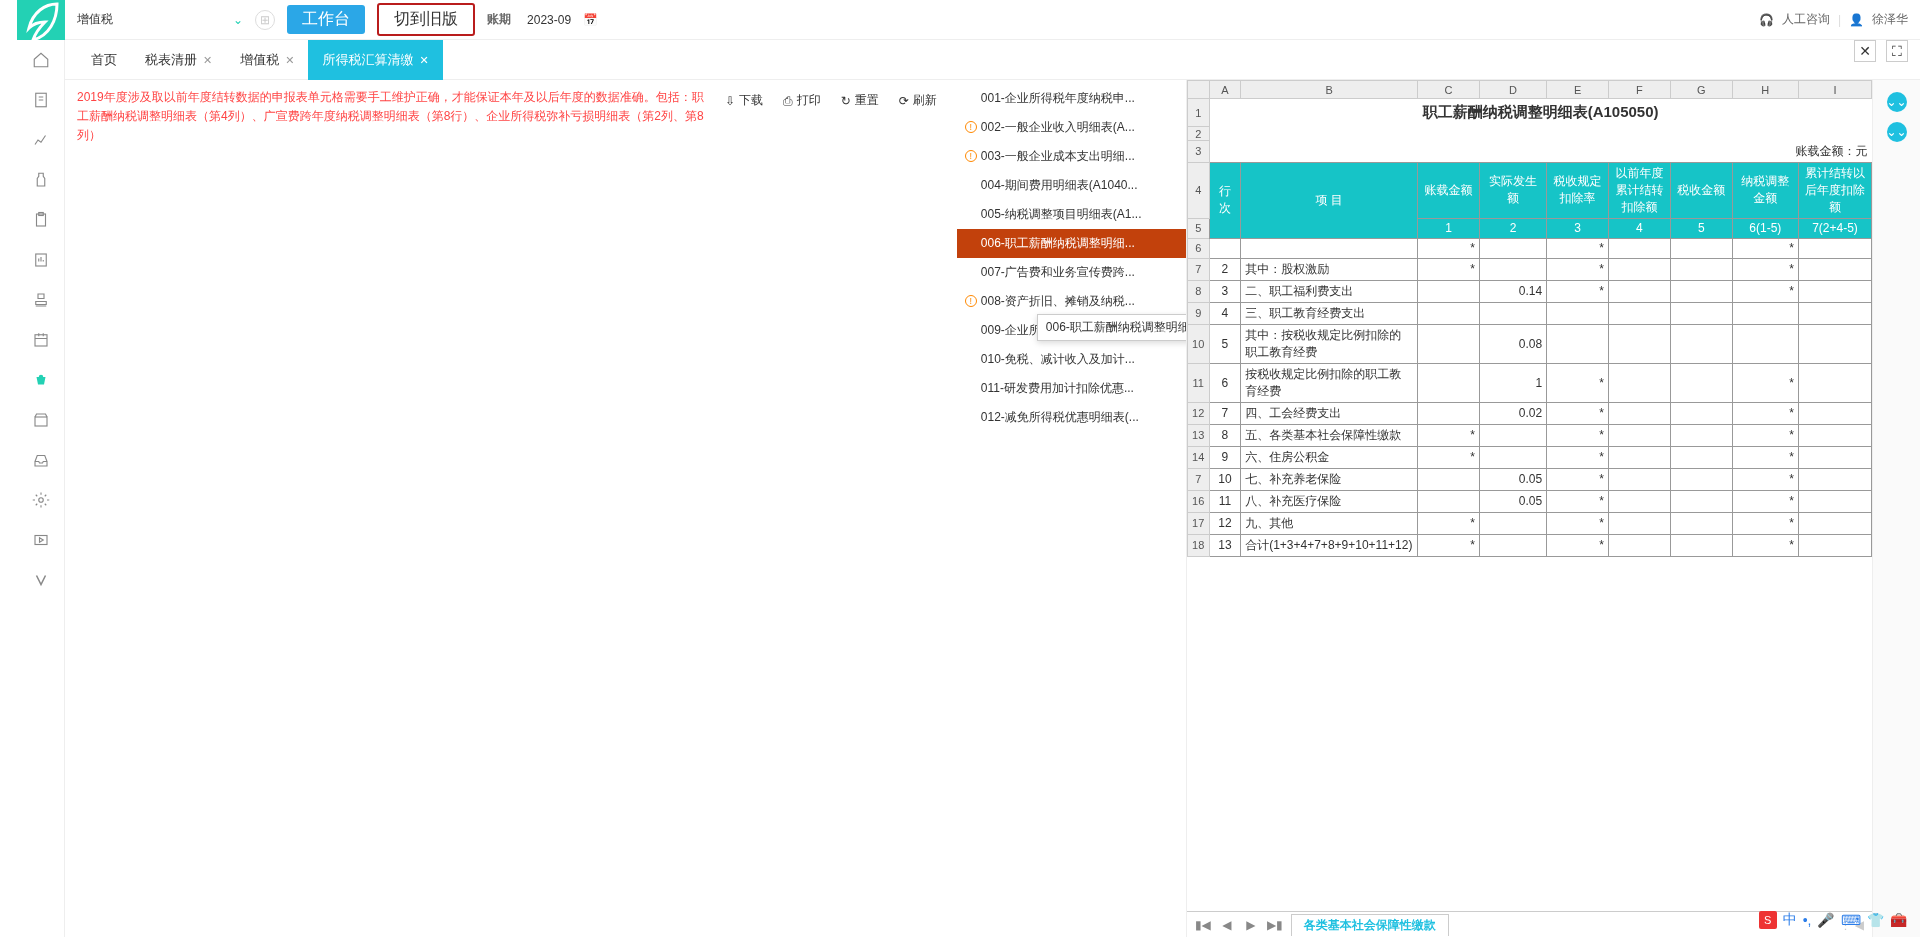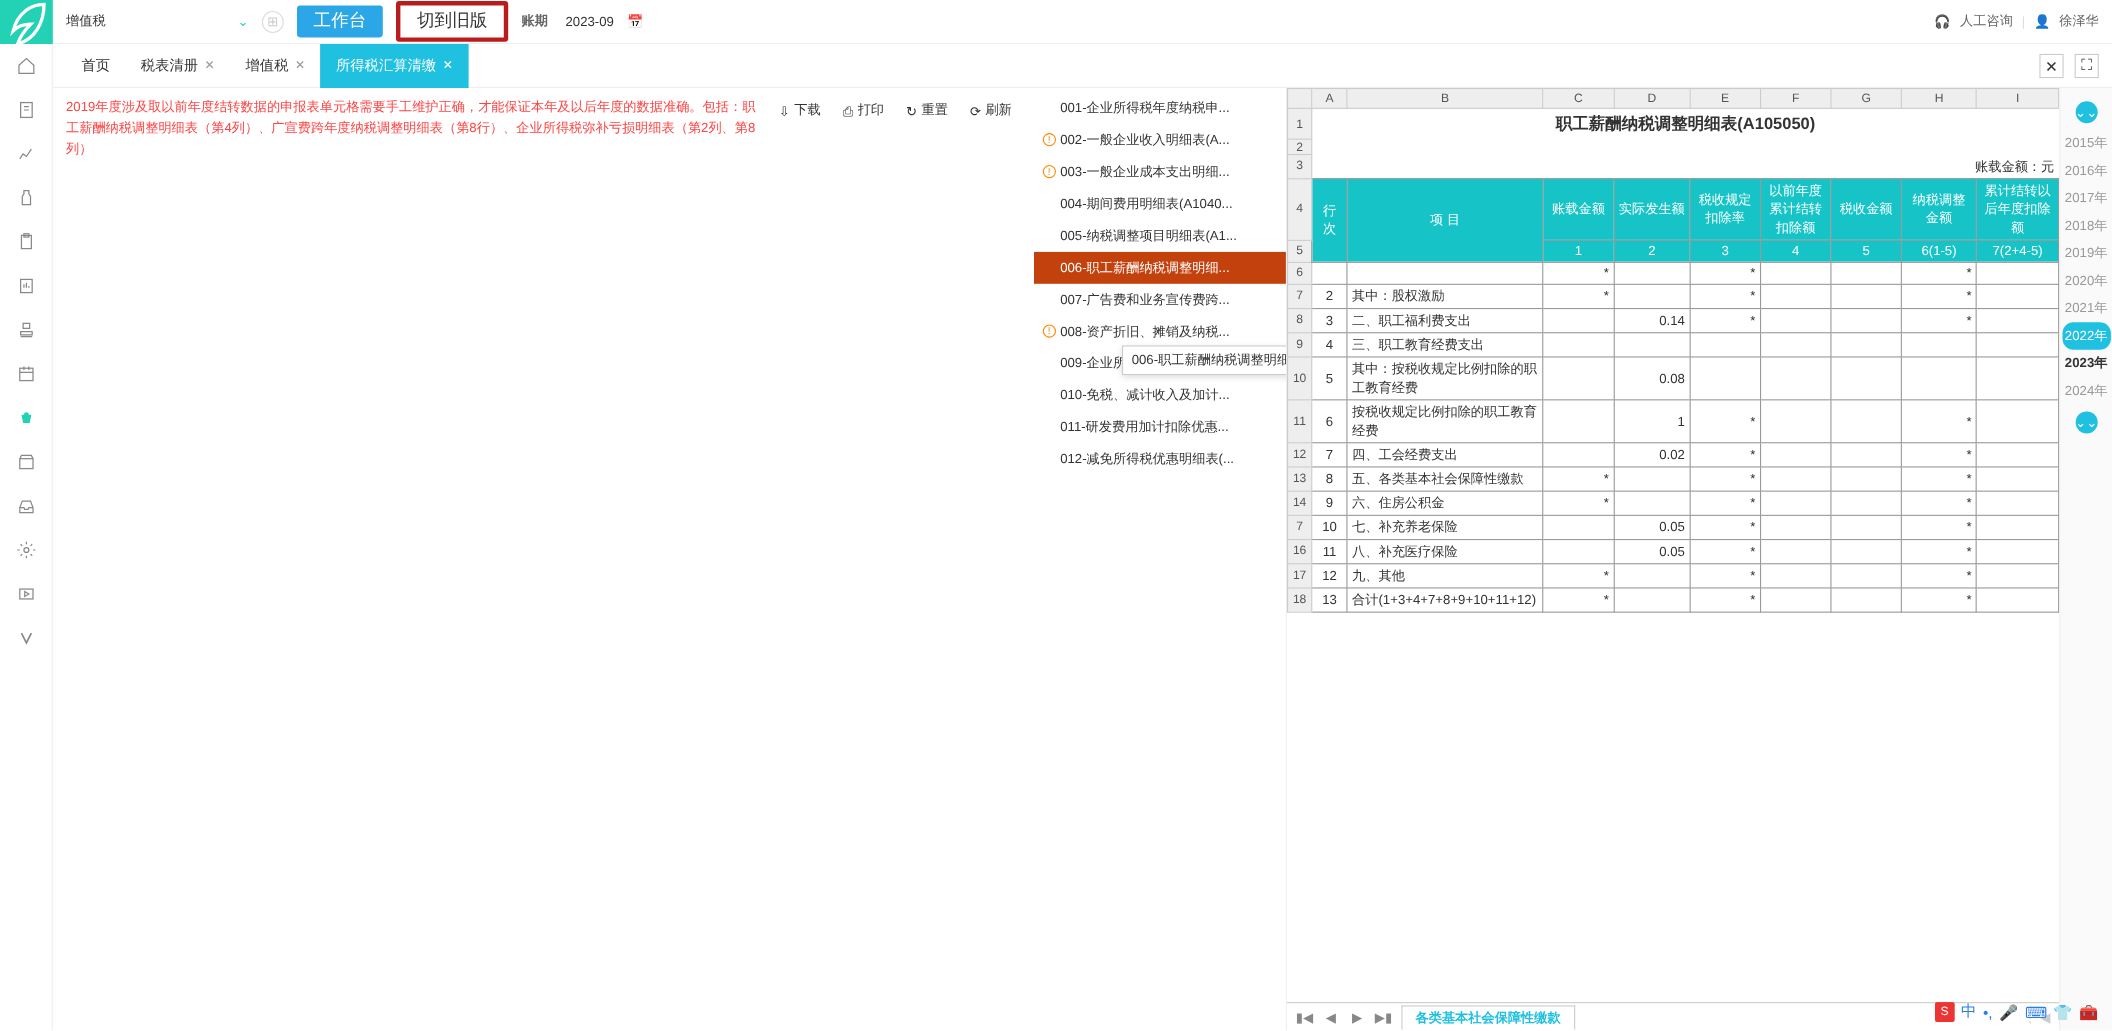--- a/index.html
+++ b/index.html
@@ -1,34 +1,34 @@
 <!DOCTYPE html>
 <html><head>
 <meta charset="utf-8">
 <style>
 * { margin: 0; padding: 0; box-sizing: border-box; font-family: "Microsoft YaHei", sans-serif; }
 body { background: #fff; font-size: 12px; color: #333; overflow: hidden; }
-.app { display: flex; height: 100vh; }
+.app { display: flex; height: 100vh; margin-left: 17px; }
 .left-rail { width: 48px; background: #fff; border-right: 1px solid #eee; display: flex; flex-direction: column; align-items: center; padding-top: 0; }
 .logo-cell { width: 48px; height: 40px; background: #23d1b4; display: flex; align-items: center; justify-content: center; }
 .rail-icon { width: 48px; height: 40px; display: flex; align-items: center; justify-content: center; color: #888; cursor: pointer; }
 .rail-icon.active { color: #23d1b4; }
 .rail-icon svg { width: 18px; height: 18px; }
 .main { flex: 1; display: flex; flex-direction: column; }
 .topbar { height: 40px; display: flex; align-items: center; padding: 0 12px; border-bottom: 1px solid #eee; gap: 12px; }
 .dropdown { display: flex; align-items: center; gap: 120px; cursor: pointer; color: #333; }
 .chev { color: #23d1b4; }
 .btn { padding: 4px 15px; border-radius: 3px; cursor: pointer; font-size: 16px; }
 .btn-primary { background: #2ba7e7; color: #fff; border: none; }
-.btn-outline { background: #fff; border: 4px solid #b91c1c; color: #333; }
+.btn-outline { background: #fff; border: 2px solid #b91c1c; color: #333; }
 .period-label { color: #666; font-weight: bold; }
 .period-val { color: #333; margin-left: 4px; }
 .spacer { flex: 1; }
 .user-area { display: flex; align-items: center; gap: 8px; color: #666; }
-.tabs { height: 40px; display: flex; align-items: center; padding: 0 12px; border-bottom: 1px solid #eee; position: relative; }
+.tabs { height: 40px; display: flex; align-items: flex-start; padding: 0 12px; border-bottom: 1px solid #eee; position: relative; }
 .tab { padding: 0 14px; height: 40px; display: flex; align-items: center; gap: 6px; cursor: pointer; font-size: 13px; }
 .tab.active { background: #1fc0e0; color: #fff; }
 .tab .close { font-size: 11px; color: #999; }
 .tab.active .close { color: #fff; }
 .tabs-right { position: absolute; right: 12px; display: flex; gap: 10px; align-items: center; }
 .x-icon { width: 22px; height: 22px; border: 1px solid #ccc; display: flex; align-items: center; justify-content: center; cursor: pointer; font-size: 14px; }
 .content { flex: 1; display: flex; overflow: hidden; }
 .body-left { width: 230px; border-right: 1px solid #eee; overflow-y: auto; padding-top: 4px; position: relative; }
 .warning-banner { padding: 8px 12px 4px 12px; color: #f44; font-size: 12px; line-height: 1.6; }
 .form-list { font-size: 12px; }
@@ -460,32 +460,20 @@
               <span class="sheet-tab">各类基本社会保障性缴款</span>
               <span style="flex:1"></span>
               <span style="color:#ccc;">⋮ ◀</span>
             </div>
           </div>
         </div>
       </div>
 
       <div class="year-rail">
         <div class="circ">⌄⌄</div>
-        <div id="year-list">
-            <div class="year-btn">2015年</div>
-            <div class="year-btn">2016年</div>
-            <div class="year-btn">2017年</div>
-            <div class="year-btn">2018年</div>
-            <div class="year-btn">2019年</div>
-            <div class="year-btn">2020年</div>
-            <div class="year-btn">2021年</div>
-            <div class="year-btn active">2022年</div>
-            <div class="year-btn current">2023年</div>
-            <div class="year-btn">2024年</div>
-          </div>
         <div class="circ">⌄⌄</div>
       </div>
     </div>
   </div>
 </div>
 
 <div class="ime-bar">
   <span class="ime-box">S</span>
   <span class="ime-icon">中</span>
   <span class="ime-icon">•,</span>

